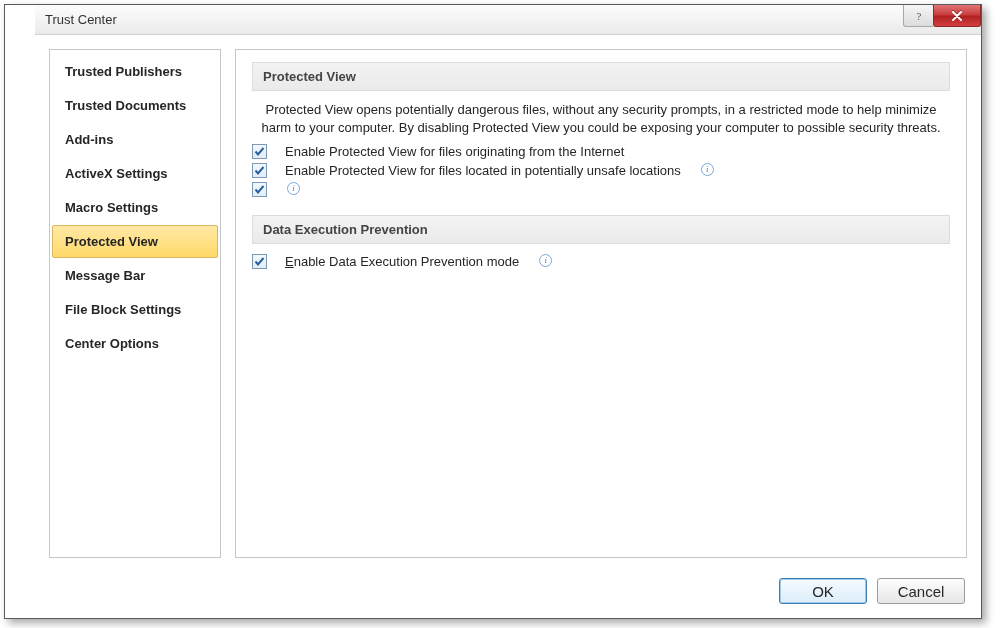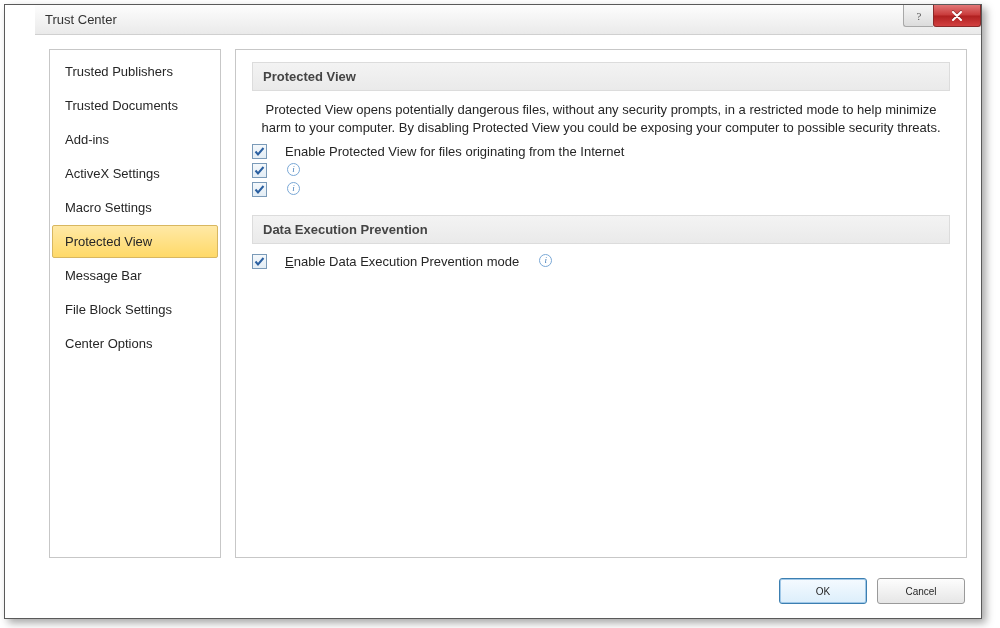--- a/index.html
+++ b/index.html
@@ -79,20 +79,21 @@
       flex: 1;
       display: flex;
       padding: 14px 14px 10px 14px;
       gap: 14px;
     }
     .sidebar {
       width: 172px;
       border: 1px solid #c7c7c7;
       background: #fff;
       padding: 4px 0;
+      font-weight: bold;
     }
     .sidebar-item {
       padding: 8px 12px;
       color: #262626;
       cursor: pointer;
       font-size: 13px;
       border: 1px solid transparent;
       margin: 1px 2px;
     }
     .sidebar-item.selected {
@@ -163,21 +164,21 @@
       justify-content: flex-end;
       gap: 10px;
       padding: 10px 16px 14px 16px;
     }
     .btn {
       min-width: 88px;
       height: 26px;
       border: 1px solid #9a9a9a;
       background: linear-gradient(to bottom, #fdfdfd, #e6e6e6);
       border-radius: 3px;
-      font-size: 10px;
+      font-size: 15px;
       cursor: pointer;
       color: #262626;
     }
     .btn.primary {
       border: 1px solid #3c7fb1;
       box-shadow: 0 0 0 1px #a0c8e8 inset;
       background: linear-gradient(to bottom, #f5faff, #dceefb);
     }
   </style>
 </head>
@@ -225,20 +226,21 @@
         </div>
         <span>Enable Protected View for files originating from the Internet</span>
       </div>
 
       <div class="checkbox-row">
         <div class="checkbox">
           <svg width="11" height="11" viewBox="0 0 11 11">
               <path d="M1.5 5.5 L4 8.5 L9.5 2" stroke="#2a5fa0" stroke-width="2" fill="none"></path>
             </svg>
         </div>
+        <span>Enable Protected View for files located in potentially unsafe locations</span>
         <span class="info-icon">i</span>
       </div>
 
       <div class="checkbox-row">
         <div class="checkbox">
           <svg width="11" height="11" viewBox="0 0 11 11">
               <path d="M1.5 5.5 L4 8.5 L9.5 2" stroke="#2a5fa0" stroke-width="2" fill="none"></path>
             </svg>
         </div>
         <span class="info-icon">i</span>

